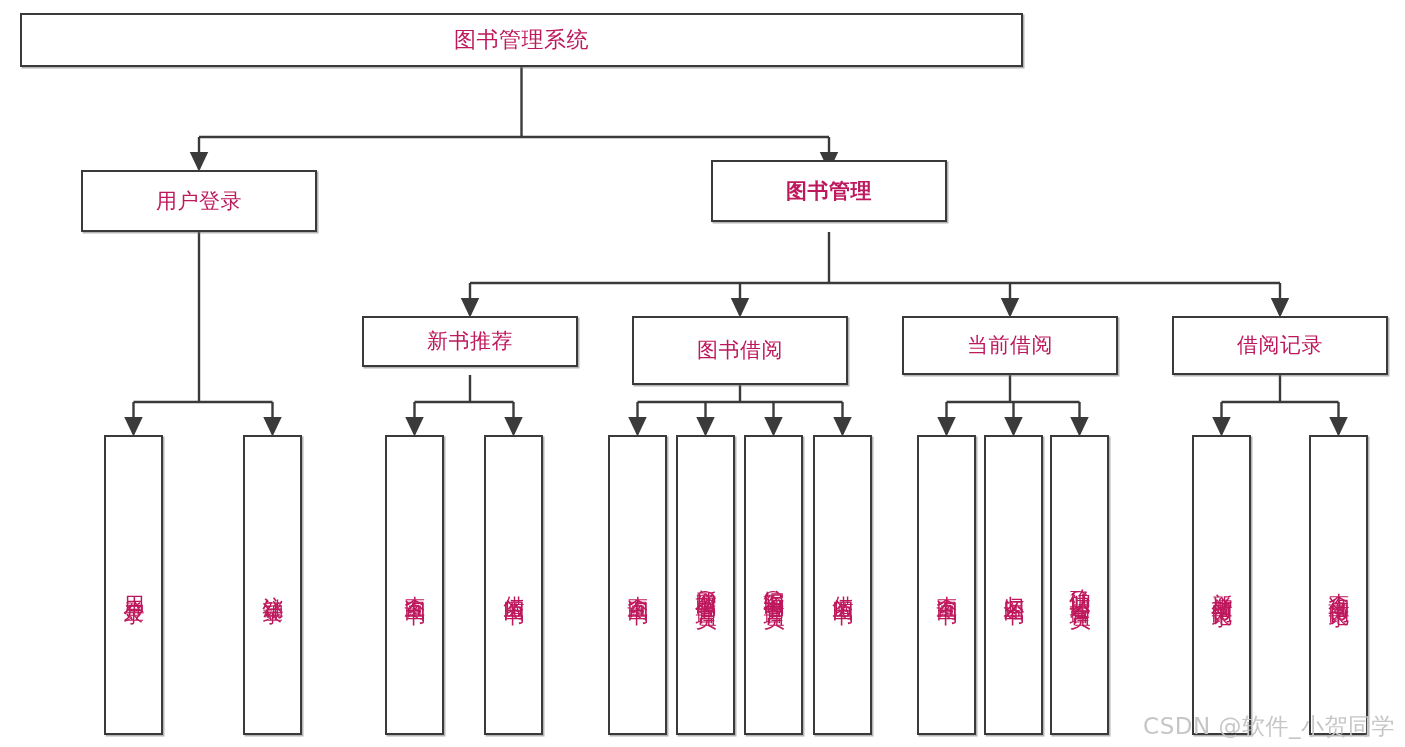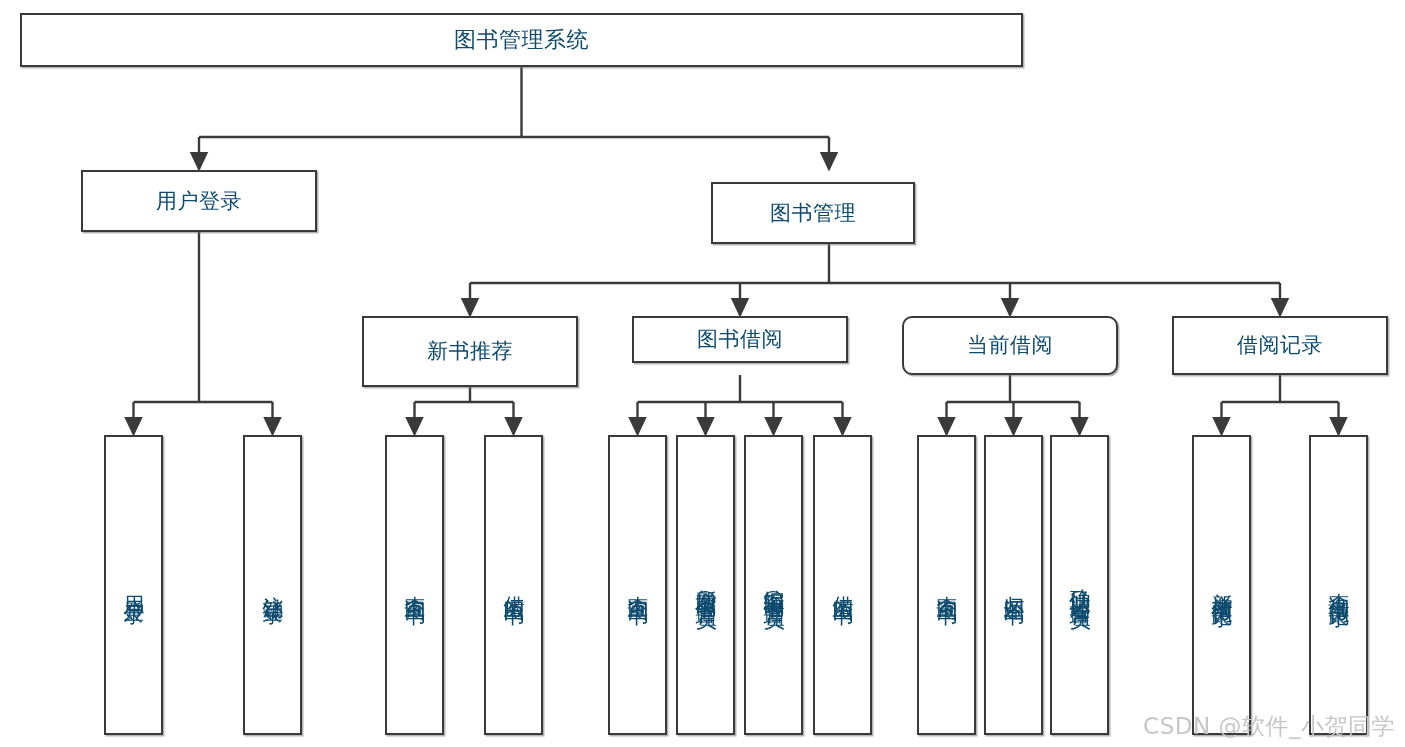--- a/index.html
+++ b/index.html
@@ -29,21 +29,21 @@
     position: absolute;
     box-sizing: border-box;
     background: #ffffff;
     border: 2.5px solid #3a3a3a;
     display: flex;
     align-items: center;
     justify-content: center;
     box-shadow: 1.5px 1.5px 0 rgba(120,120,120,0.55);
   }
   .node .label {
-    color: #0c4a6e;
+    color: #be185d;
     font-size: 21px;
     line-height: 1.28;
     letter-spacing: 0.5px;
     text-align: center;
     white-space: nowrap;
   }
   .node.vertical .label {
     writing-mode: vertical-rl;
     text-orientation: upright;
     white-space: normal;
@@ -112,30 +112,30 @@
       </g>
   </svg>
 
   <div id="node-layer">
       <div class="node root" style="left: 20px; top: 13px; width: 1003px; height: 54px;">
         <span class="label">图书管理系统</span>
       </div>
       <div class="node" style="left: 81px; top: 170px; width: 236px; height: 62px;">
         <span class="label">用户登录</span>
       </div>
-      <div class="node" style="left: 711px; top: 182px; width: 204px; height: 62px;">
+      <div class="node" style="left: 711px; top: 160px; width: 236px; height: 62px; font-weight: bold;">
         <span class="label">图书管理</span>
       </div>
-      <div class="node" style="left: 362px; top: 316px; width: 216px; height: 71px;">
+      <div class="node" style="left: 362px; top: 316px; width: 216px; height: 51px;">
         <span class="label">新书推荐</span>
       </div>
-      <div class="node" style="left: 632px; top: 316px; width: 216px; height: 47px;">
+      <div class="node" style="left: 632px; top: 316px; width: 216px; height: 69px;">
         <span class="label">图书借阅</span>
       </div>
-      <div class="node" style="left: 902px; top: 316px; width: 216px; height: 59px; border-radius: 10px;">
+      <div class="node" style="left: 902px; top: 316px; width: 216px; height: 59px;">
         <span class="label">当前借阅</span>
       </div>
       <div class="node" style="left: 1172px; top: 316px; width: 216px; height: 59px; align-items: center;">
         <span class="label">借阅记录</span>
       </div>
       <div class="node vertical" style="left: 104px; top: 435px; width: 59px; height: 300px;">
         <span class="label">用户登录</span>
       </div>
       <div class="node vertical" style="left: 243px; top: 435px; width: 59px; height: 300px;">
         <span class="label">注销登录</span>

